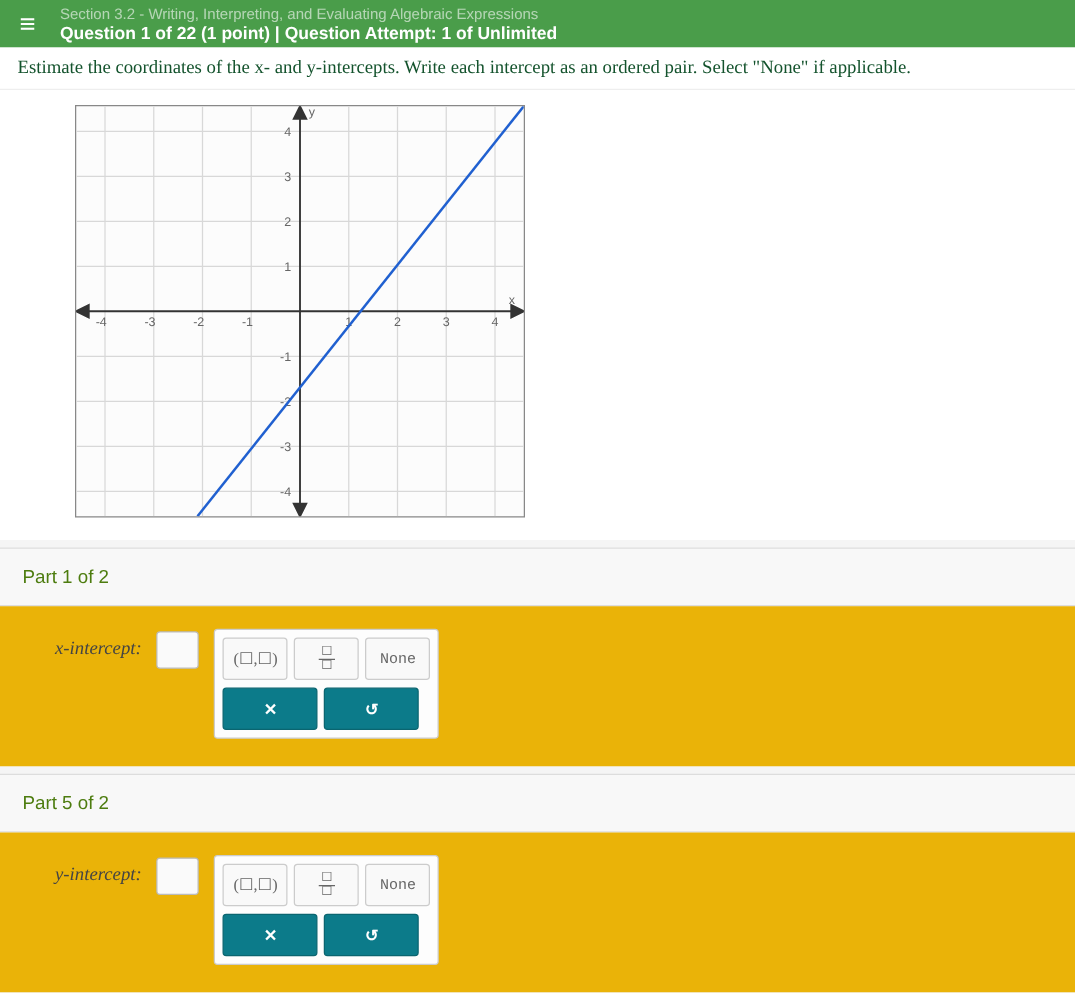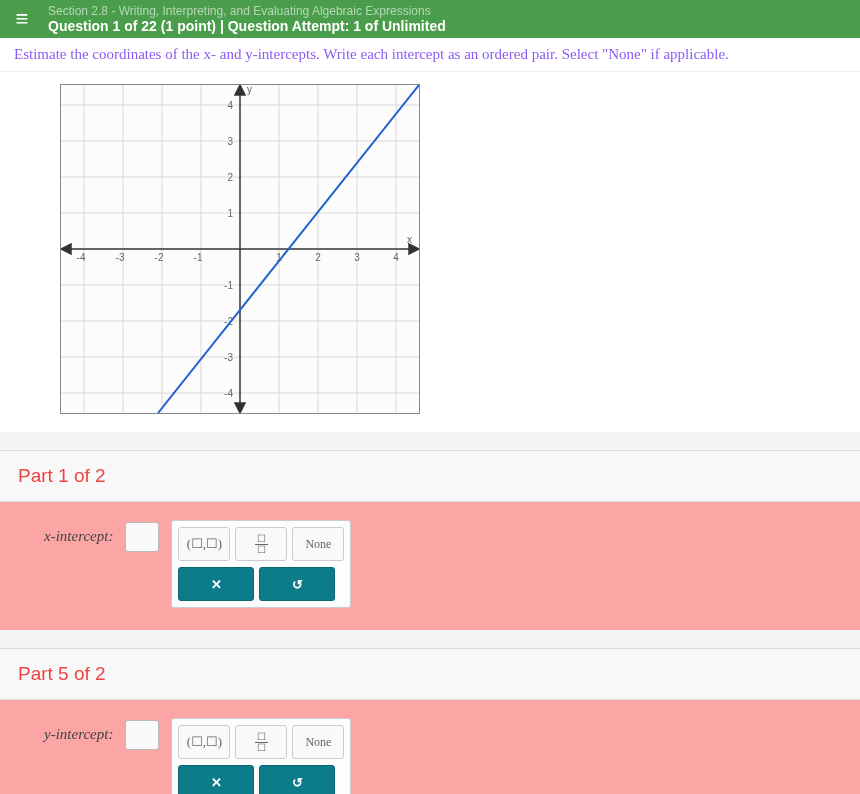--- a/index.html
+++ b/index.html
@@ -33,46 +33,46 @@
     }
     .header-question {
       font-size: 14px;
       font-weight: bold;
       color: white;
     }
     .question-text {
       background: white;
       padding: 8px 14px;
       font-size: 15px;
-      color: #8b5cf6;
+      color: #14532d;
       border-bottom: 1px solid #eee;
       font-family: Georgia, serif;
     }
     .graph-container {
       background: white;
       padding: 12px 60px 18px;
     }
     .graph {
       width: 360px;
       height: 330px;
       border: 1px solid #888;
       position: relative;
       background: #fcfcfc;
     }
     .part-header {
       background: #f8f8f8;
       padding: 14px 18px;
-      font-size: 19px;
-      color: #ef4444;
+      font-size: 15px;
+      color: #4d7c0f;
       border-top: 1px solid #ddd;
       border-bottom: 1px solid #ddd;
-      margin-top: 18px;
+      margin-top: 6px;
     }
     .part-body {
-      background: #fca5a5;
+      background: #eab308;
       padding: 18px 6px 22px 44px;
       display: flex;
       align-items: flex-start;
       gap: 12px;
     }
     .intercept-label {
       font-style: italic;
       font-family: Georgia, serif;
       font-size: 15px;
       color: #444;
@@ -118,41 +118,41 @@
     .tool-btn.action {
       background: #0c7b8a;
       color: white;
       border-color: #0a6570;
       min-width: 76px;
       height: 34px;
       font-weight: bold;
       font-family: Arial, sans-serif;
     }
     .tool-btn.none {
-      font-family: Liberation Serif, serif;
+      font-family: Liberation Mono, monospace;
       font-size: 12px;
     }
     .frac {
       display: inline-flex;
       flex-direction: column;
       align-items: center;
       font-size: 10px;
       line-height: 1;
     }
     .frac-num { border-bottom: 1px solid #666; padding: 0 2px; }
     .frac-den { padding: 0 2px; }
     svg { display: block; }
   </style>
 </head>
 <body>
 
 <div class="header">
   <div class="menu-btn">≡</div>
   <div class="header-text">
-    <div class="header-section">Section 2.8 - Writing, Interpreting, and Evaluating Algebraic Expressions</div>
+    <div class="header-section">Section 3.2 - Writing, Interpreting, and Evaluating Algebraic Expressions</div>
     <div class="header-question">Question 1 of 22 (1 point) | Question Attempt: 1 of Unlimited</div>
   </div>
 </div>
 
 <div class="question-text">Estimate the coordinates of the x- and y-intercepts. Write each intercept as an ordered pair. Select "None" if applicable.</div>
 
 <div class="graph-container">
   <div class="graph">
     <svg width="358" height="328" viewBox="0 0 358 328">
 

